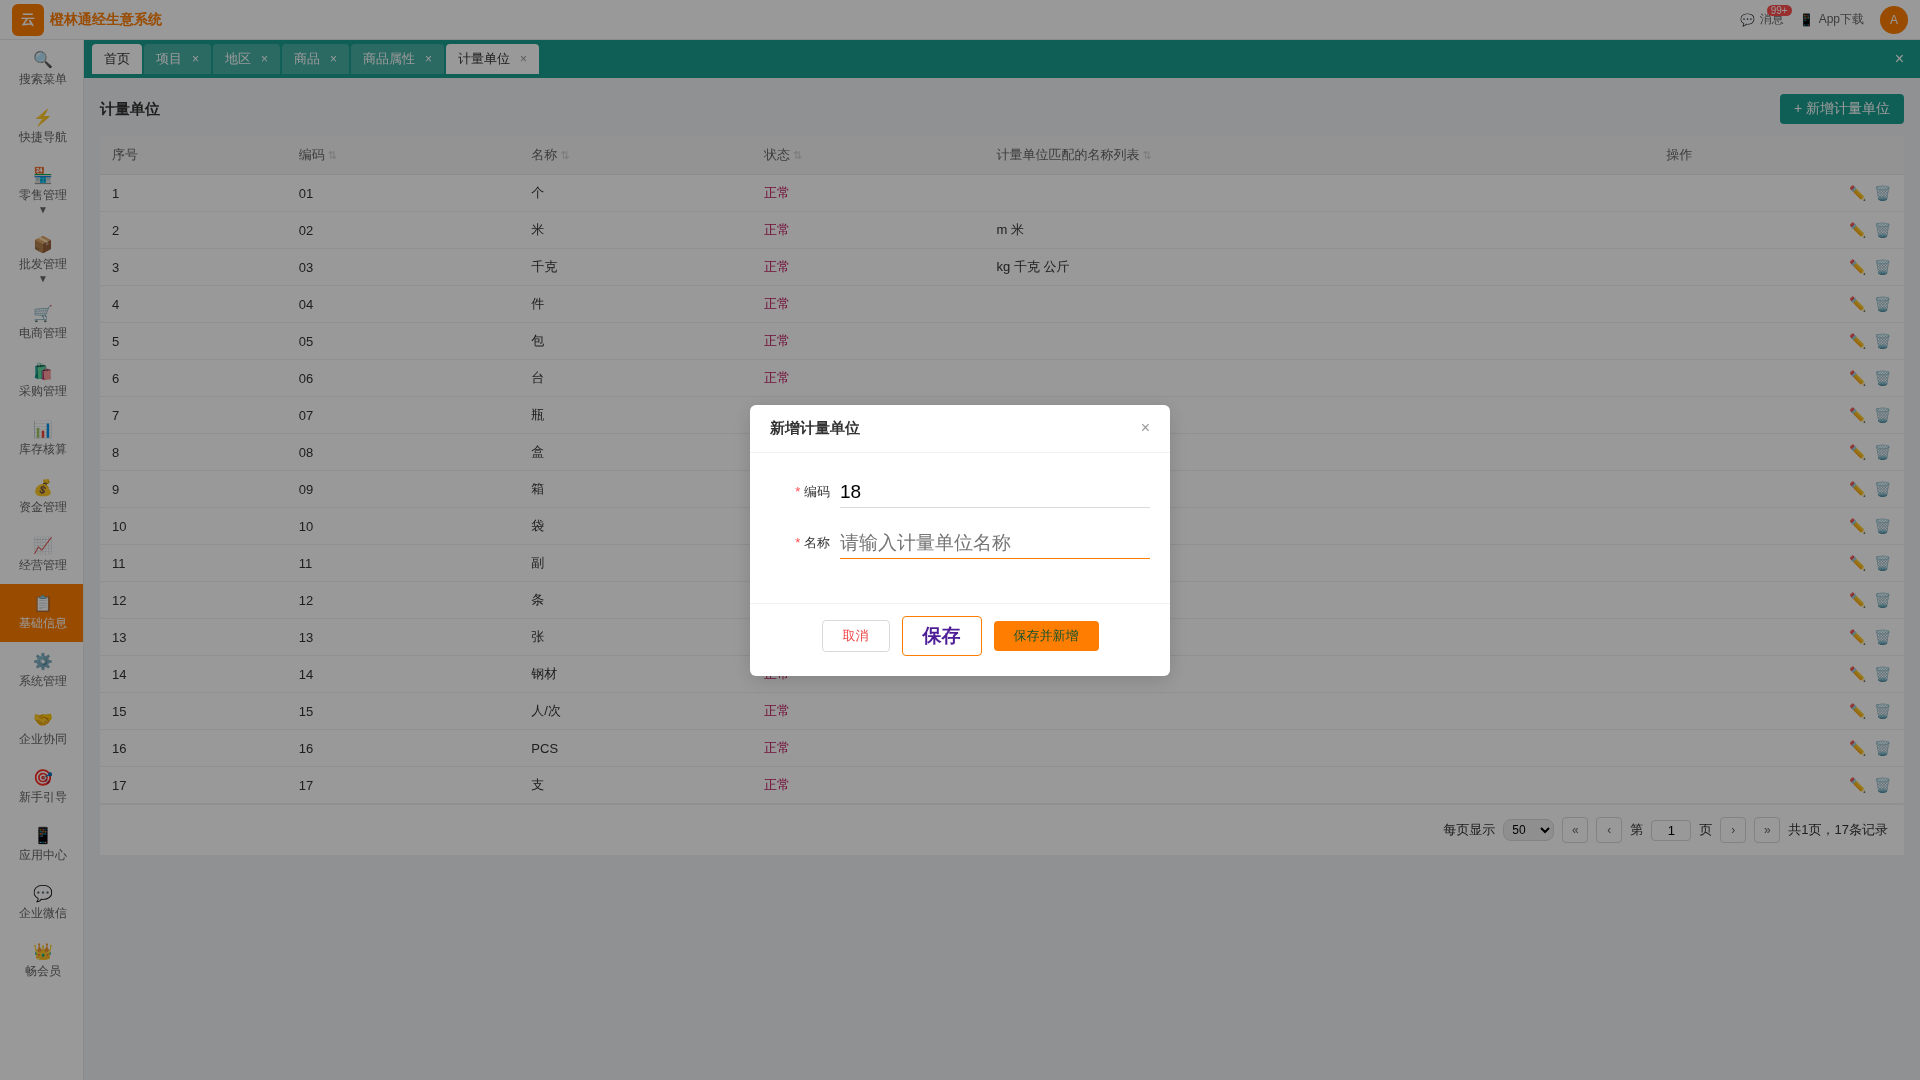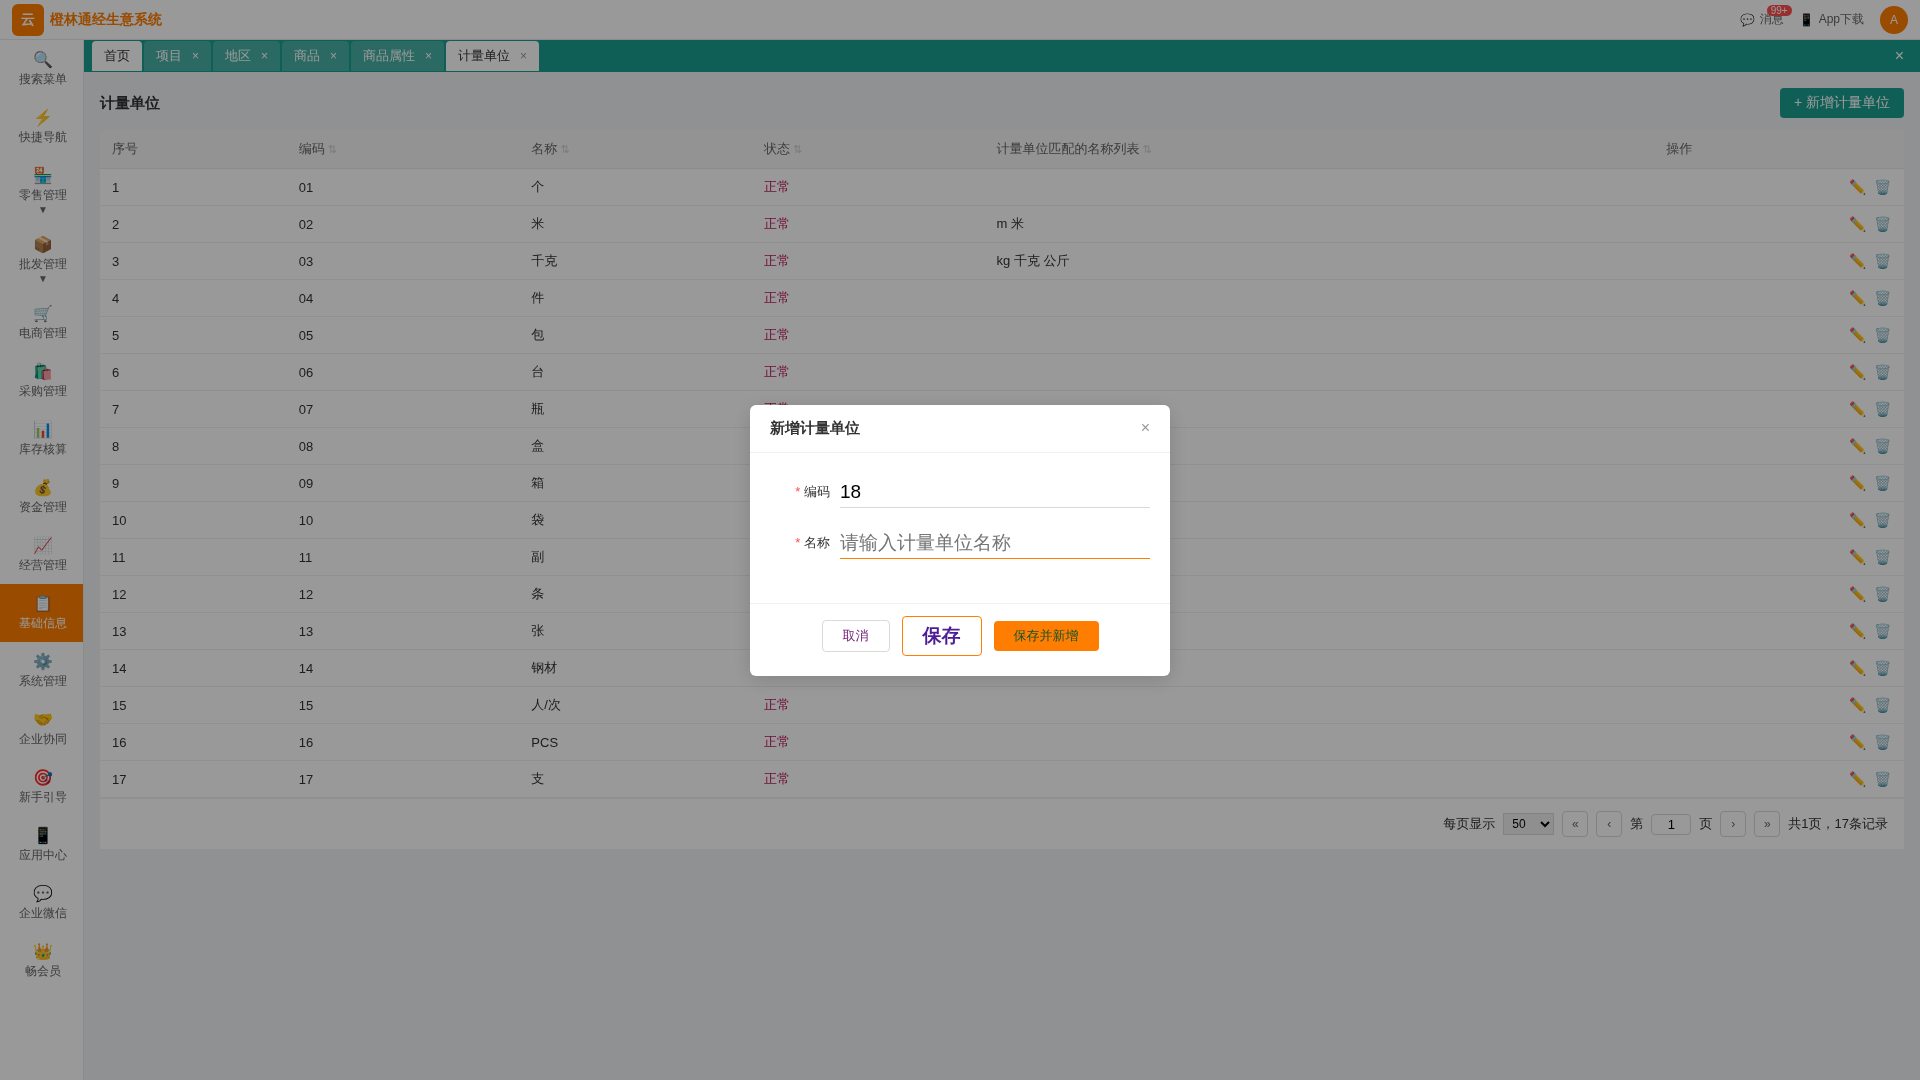--- a/index.html
+++ b/index.html
@@ -24,21 +24,21 @@
     .sidebar-item { padding: 10px 4px; text-align: center; cursor: pointer; font-size: 12px; color: #666; display: flex; flex-direction: column; align-items: center; justify-content: center; border-left: 3px solid transparent; }
     .sidebar-item.active { background: #ff7d00; color: #fff; border-left-color: #ff7d00; }
     .sidebar-item.active .sidebar-label { color: #fff; }
     .sidebar-label { font-size: 12px; margin-top: 2px; }
     .sidebar-icon { font-size: 16px; }
 
     
     .content-area { flex: 1; display: flex; flex-direction: column; overflow: hidden; }
 
     
-    .tabbar { height: 32px; background: #1a9e8f; display: flex; align-items: center; padding: 0 8px; gap: 2px; flex-shrink: 0; }
+    .tabbar { height: 38px; background: #1a9e8f; display: flex; align-items: center; padding: 0 8px; gap: 2px; flex-shrink: 0; }
     .tab { height: 30px; padding: 0 12px; border-radius: 4px 4px 0 0; display: flex; align-items: center; gap: 6px; cursor: pointer; font-size: 13px; background: rgba(255,255,255,0.2); color: #fff; }
     .tab.active { background: #fff; color: #333; }
     .tab-home { background: #fff; color: #333; }
     .tab-close-btn { margin-left: 4px; font-size: 12px; cursor: pointer; }
 
     
     .page-content { flex: 1; overflow-y: auto; padding: 16px; position: relative; }
 
     
     .page-header { display: flex; align-items: center; justify-content: space-between; margin-bottom: 12px; }
@@ -52,40 +52,40 @@
     th { padding: 10px 12px; text-align: left; font-size: 13px; color: #666; font-weight: normal; border-bottom: 1px solid #e8e8e8; white-space: nowrap; }
     td { padding: 9px 12px; border-bottom: 1px solid #f0f0f0; font-size: 13px; color: #333; }
     .status-normal { color: #be185d; }
     .action-btns { display: flex; gap: 8px; justify-content: flex-end; }
     .action-icon { color: #999; cursor: pointer; font-size: 14px; }
     th.sort { cursor: pointer; }
     th.sort::after { content: " ⇅"; font-size: 11px; color: #ccc; }
 
     
     .pagination { display: flex; align-items: center; justify-content: flex-end; padding: 12px 16px; background: #fff; border-top: 1px solid #f0f0f0; gap: 8px; font-size: 13px; }
-    .pagination select { border: 1px solid #d9d9d9; border-radius: 0; padding: 2px 4px; font-size: 12px; }
+    .pagination select { border: 1px solid #d9d9d9; border-radius: 8px; padding: 2px 4px; font-size: 12px; }
     .pagination-btn { width: 26px; height: 26px; border: 1px solid #d9d9d9; border-radius: 4px; display: flex; align-items: center; justify-content: center; cursor: pointer; background: #fff; color: #666; font-size: 12px; }
     .page-input { width: 40px; border: 1px solid #d9d9d9; border-radius: 4px; padding: 2px 4px; text-align: center; font-size: 13px; }
 
     
     .overlay { position: fixed; top: 0; left: 0; width: 100%; height: 100%; background: rgba(0,0,0,0.4); z-index: 100; display: flex; align-items: center; justify-content: center; }
 
     
     .modal { background: #fff; border-radius: 6px; width: 420px; box-shadow: 0 4px 20px rgba(0,0,0,0.15); }
     .modal-header { padding: 14px 20px; border-bottom: 1px solid #f0f0f0; display: flex; align-items: center; justify-content: space-between; }
     .modal-title { font-size: 15px; font-weight: bold; color: #333; }
     .modal-close { cursor: pointer; color: #999; font-size: 16px; }
     .modal-body { padding: 24px 20px; }
     .form-row { display: flex; align-items: center; margin-bottom: 20px; }
     .form-label { width: 70px; text-align: right; font-size: 13px; color: #333; padding-right: 10px; }
     .required::before { content: "* "; color: #ff4d4f; }
     .form-input { flex: 1; border: none; border-bottom: 1px solid #d9d9d9; padding: 4px 0; font-size: 19px; outline: none; }
     .form-input.active-input { border-bottom-color: #ff7d00; }
     .modal-footer { padding: 12px 20px 20px; display: flex; align-items: center; justify-content: center; gap: 12px; border-top: 1px solid #f0f0f0; }
-    .btn-cancel { background: #fff; color: #701a75; border: 1px solid #d9d9d9; padding: 6px 20px; border-radius: 4px; cursor: pointer; font-size: 13px; }
+    .btn-cancel { background: #fff; color: #ef4444; border: 1px solid #d9d9d9; padding: 6px 20px; border-radius: 4px; cursor: pointer; font-size: 13px; }
     .btn-save { background: #fff; color: #4c1d95; border: 1px solid #ff7d00; padding: 6px 20px; border-radius: 4px; cursor: pointer; font-size: 19px; font-weight: bold; }
     .btn-save-add { background: #ff7d00; color: #14532d; border: none; padding: 6px 20px; border-radius: 4px; cursor: pointer; font-size: 13px; }
 
     
     .tabbar-close { margin-left: auto; color: #fff; cursor: pointer; font-size: 16px; padding: 0 8px; }
   </style>
 </head>
 <body>
 
 <div class="topbar">

